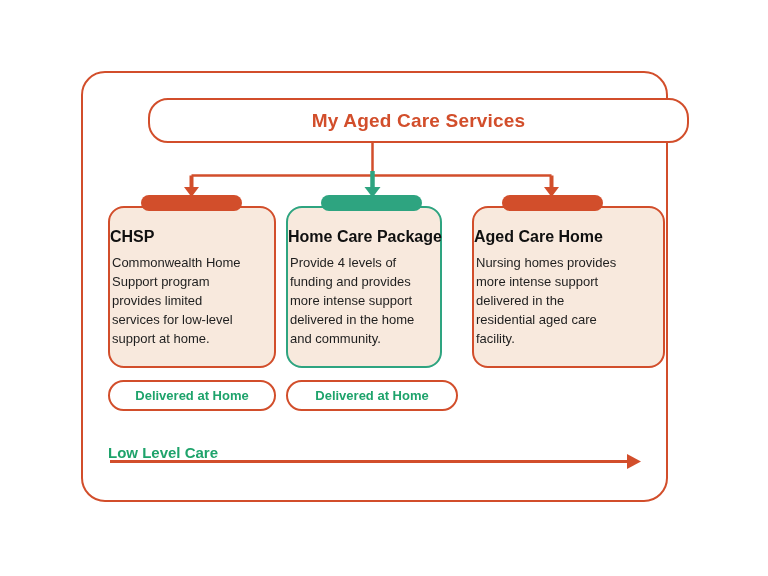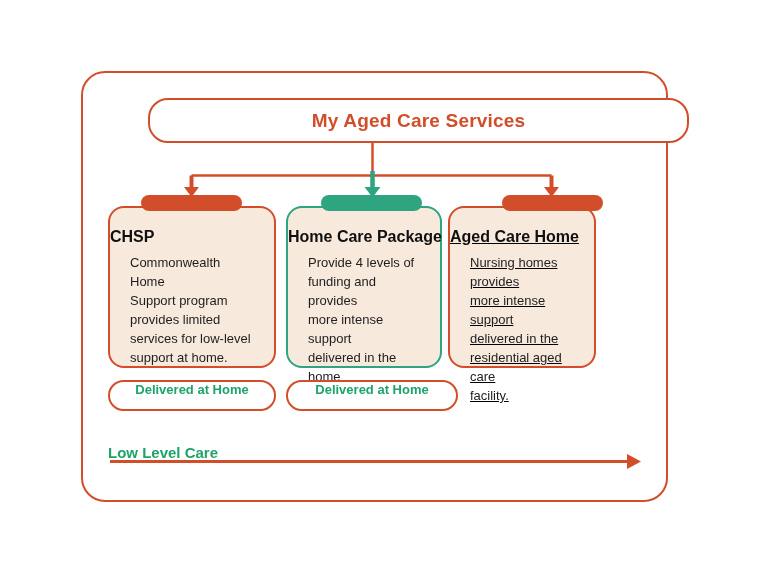--- a/index.html
+++ b/index.html
@@ -62,31 +62,31 @@
     box-sizing: border-box;
     border-radius: 16px;
     background: var(--card_bg, #F8E9DD);
     border: 2px solid var(--orange, #D24E2B);
     text-align: left;
     z-index: 2;
   }
   .card.accent-green { border-color: var(--green, #2EA480); }
   .card-1 { left: 108px; width: 168px; }
   .card-2 { left: 286px; width: 156px; }
-  .card-3 { left: 448px; width: 148px; text-decoration: underline; }
+  .card-3 { left: 472px; width: 193px; }
   .card h3 {
     margin: 20px 0 7px 0;
     font-size: 16px;
     font-weight: bold;
     color: var(--heading, #101010);
     white-space: nowrap;
   }
   .card p {
     margin: 0;
-    padding: 0 20px;
+    padding: 0 2px;
     font-size: 13px;
     line-height: 19px;
     color: var(--text_dark, #1E1E1E);
     white-space: pre-line;
   }
   .tab {
     position: absolute;
     top: 195px;
     width: 101px; height: 16px;
     border-radius: 8px;
@@ -100,21 +100,21 @@
 
   .pill {
     position: absolute;
     top: 380px;
     height: 31px;
     box-sizing: border-box;
     border: 2px solid var(--orange, #D24E2B);
     border-radius: 16px;
     background: #ffffff;
     display: flex;
-    align-items: flex-start;
+    align-items: center;
     justify-content: center;
     z-index: 2;
   }
   .pill span {
     font-size: 13px;
     font-weight: bold;
     color: var(--green_text, #1EA36B);
     white-space: nowrap;
   }
   .pill-1 { left: 108px; width: 168px; }

